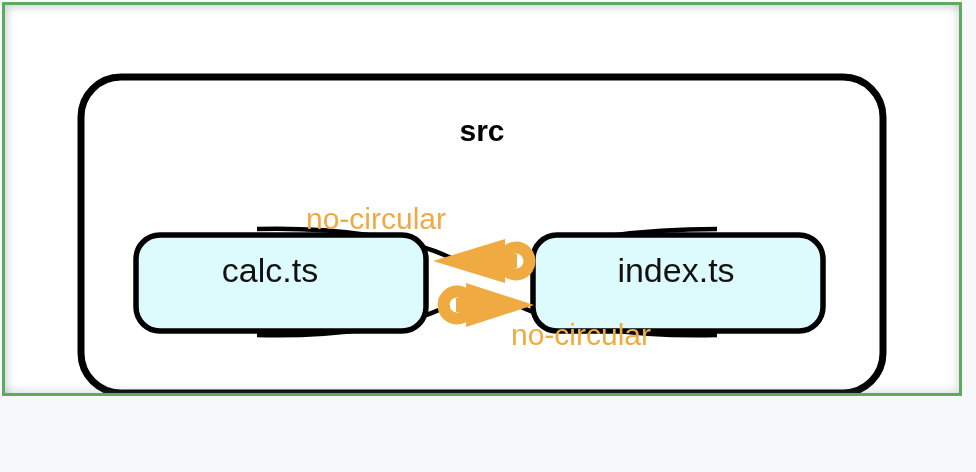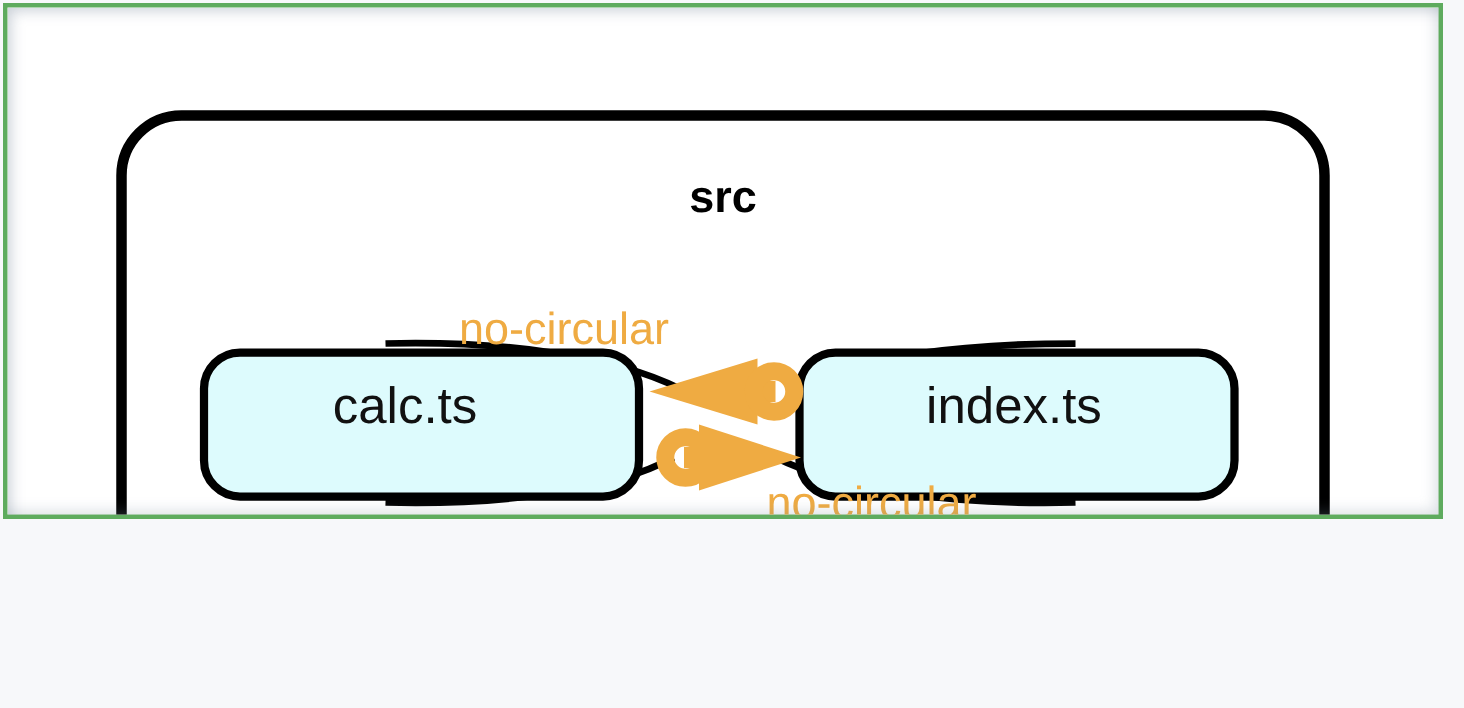--- a/index.html
+++ b/index.html
@@ -14,21 +14,21 @@
     font-family: "Liberation Sans", sans-serif;
     overflow: hidden;
   }
 
   
   #graph-panel {
     position: absolute;
     left: 2px;
     top: 2px;
     width: 960px;
-    height: 344px;
+    height: 394px;
     box-sizing: border-box;
     border: 3px solid var(--frame-color, #5eab5e);
     background: #ffffff;
     overflow: hidden;
   }
   #graph-inner-shadow {
     position: absolute;
     left: 0; top: 0; right: 0; bottom: 0;
     pointer-events: none;
     box-shadow: inset 6px 6px 9px -4px rgba(120,135,155,0.40),

